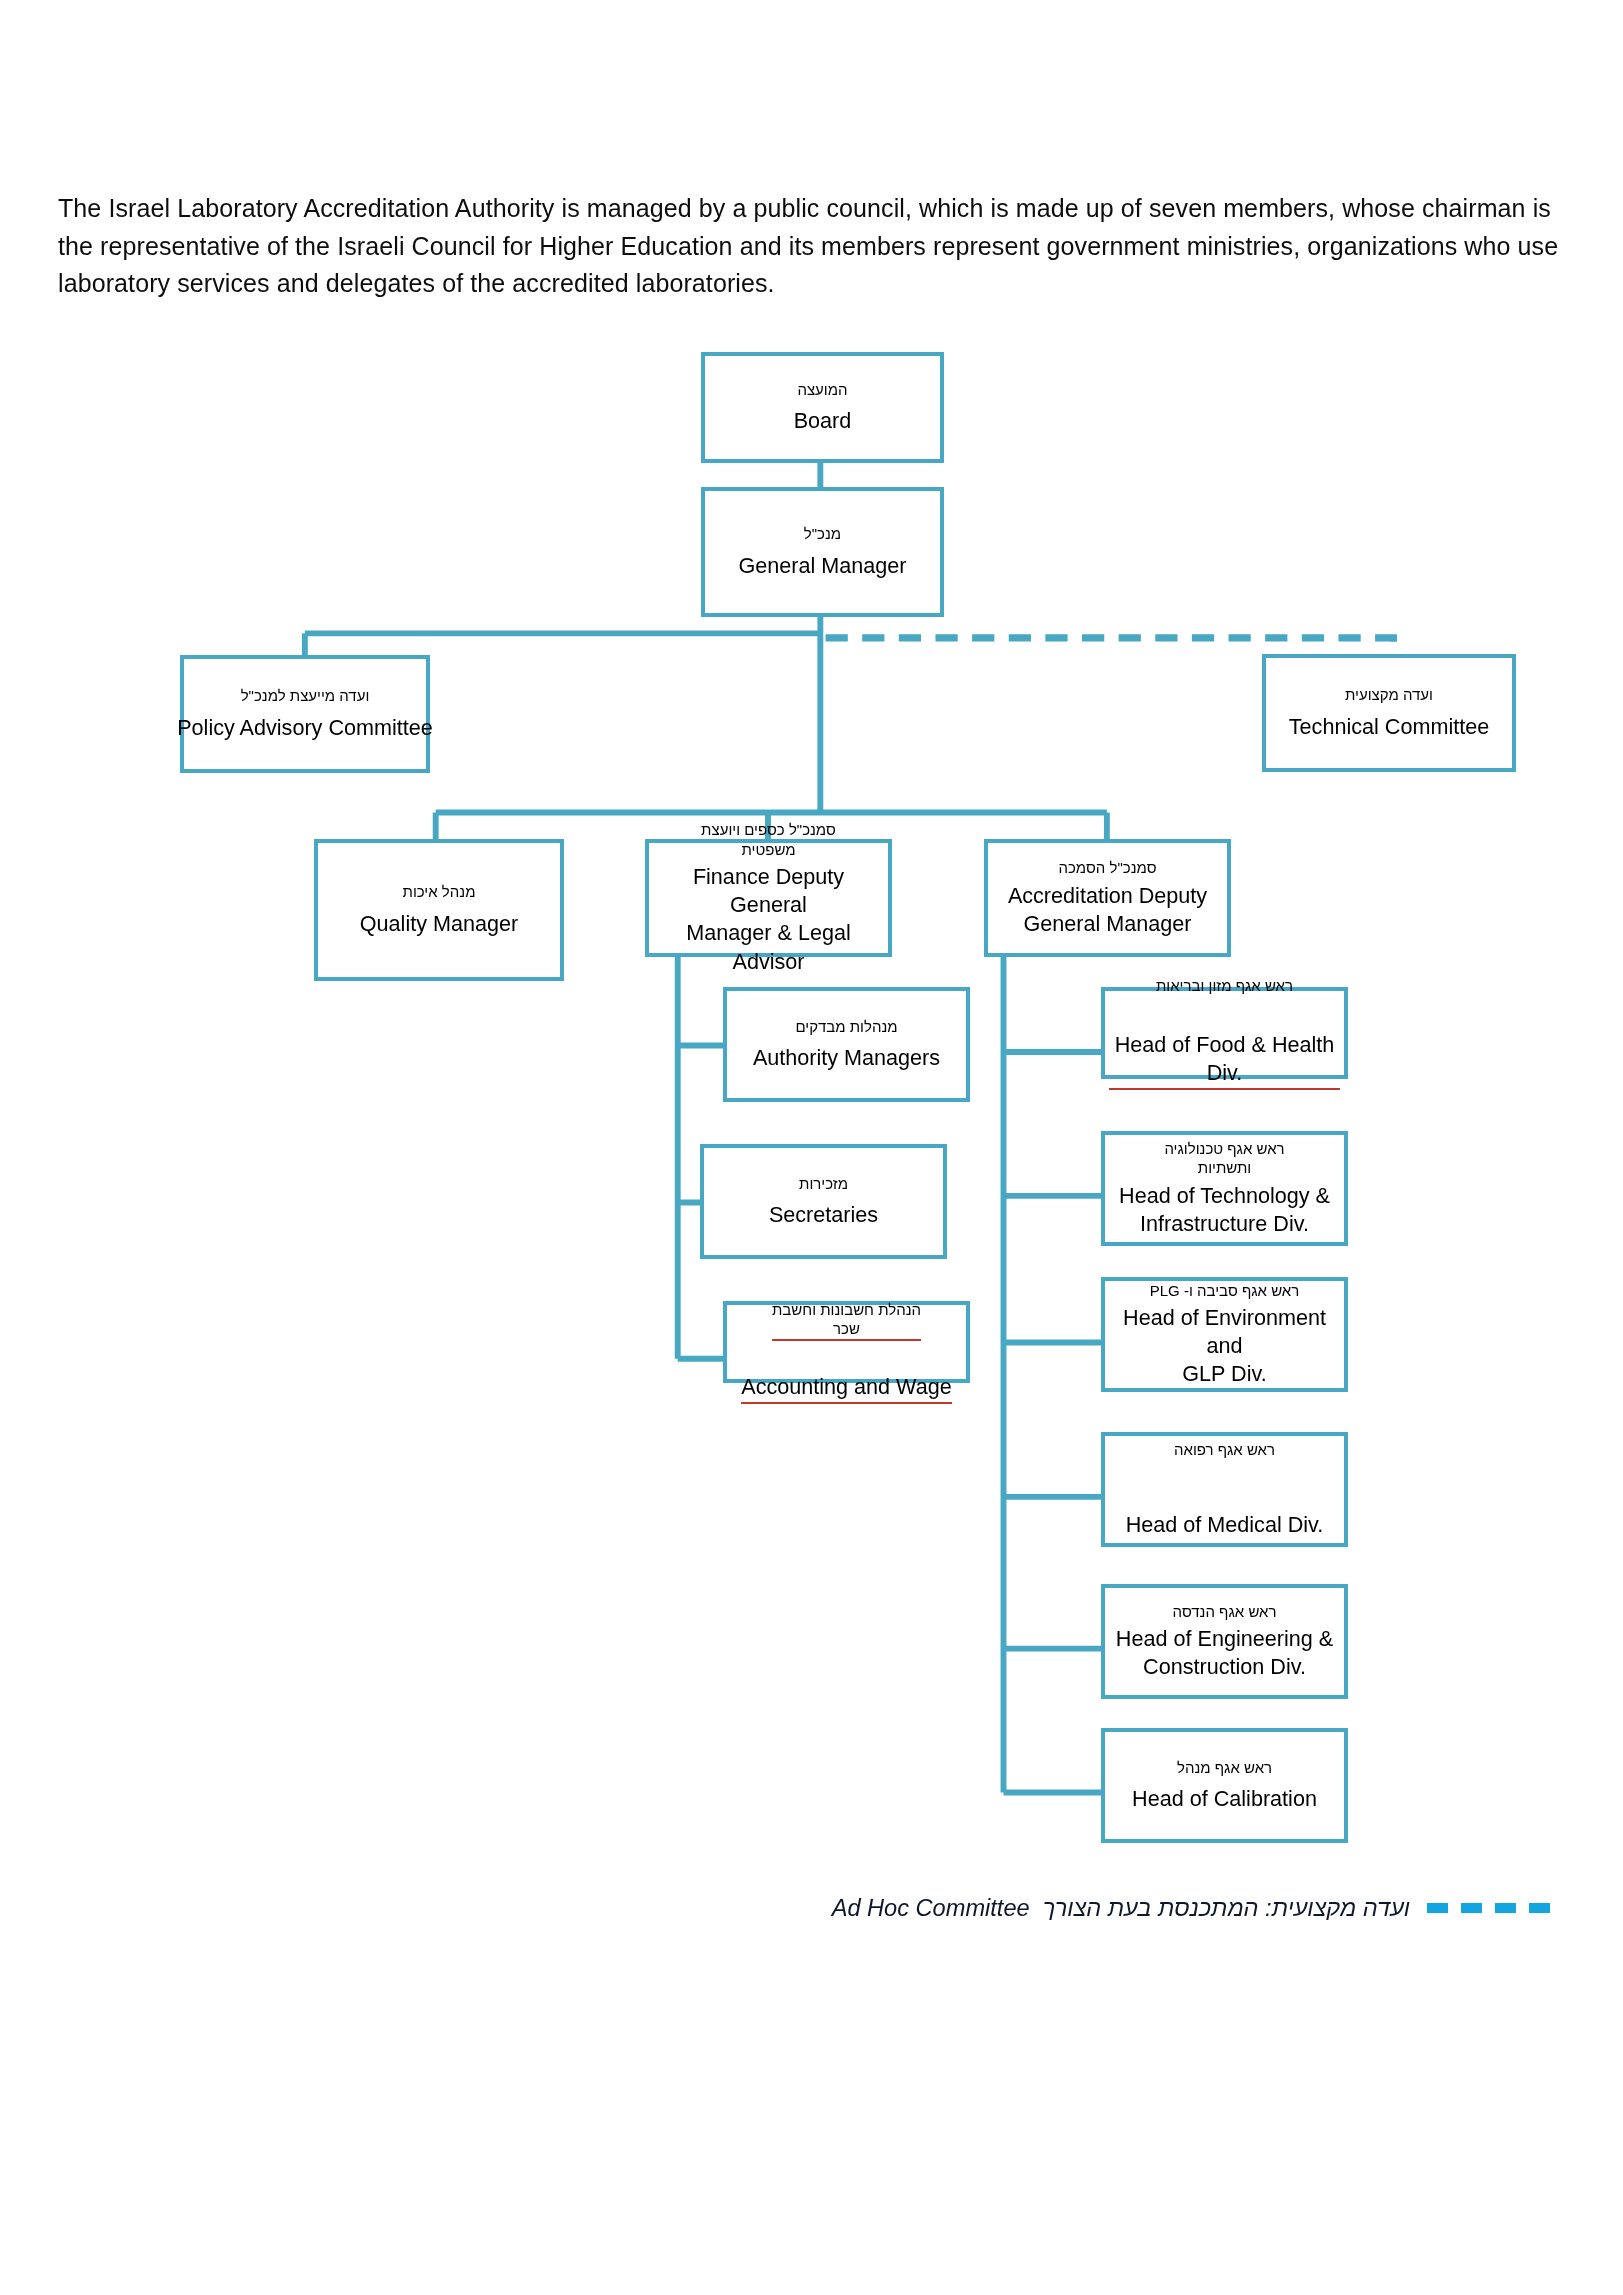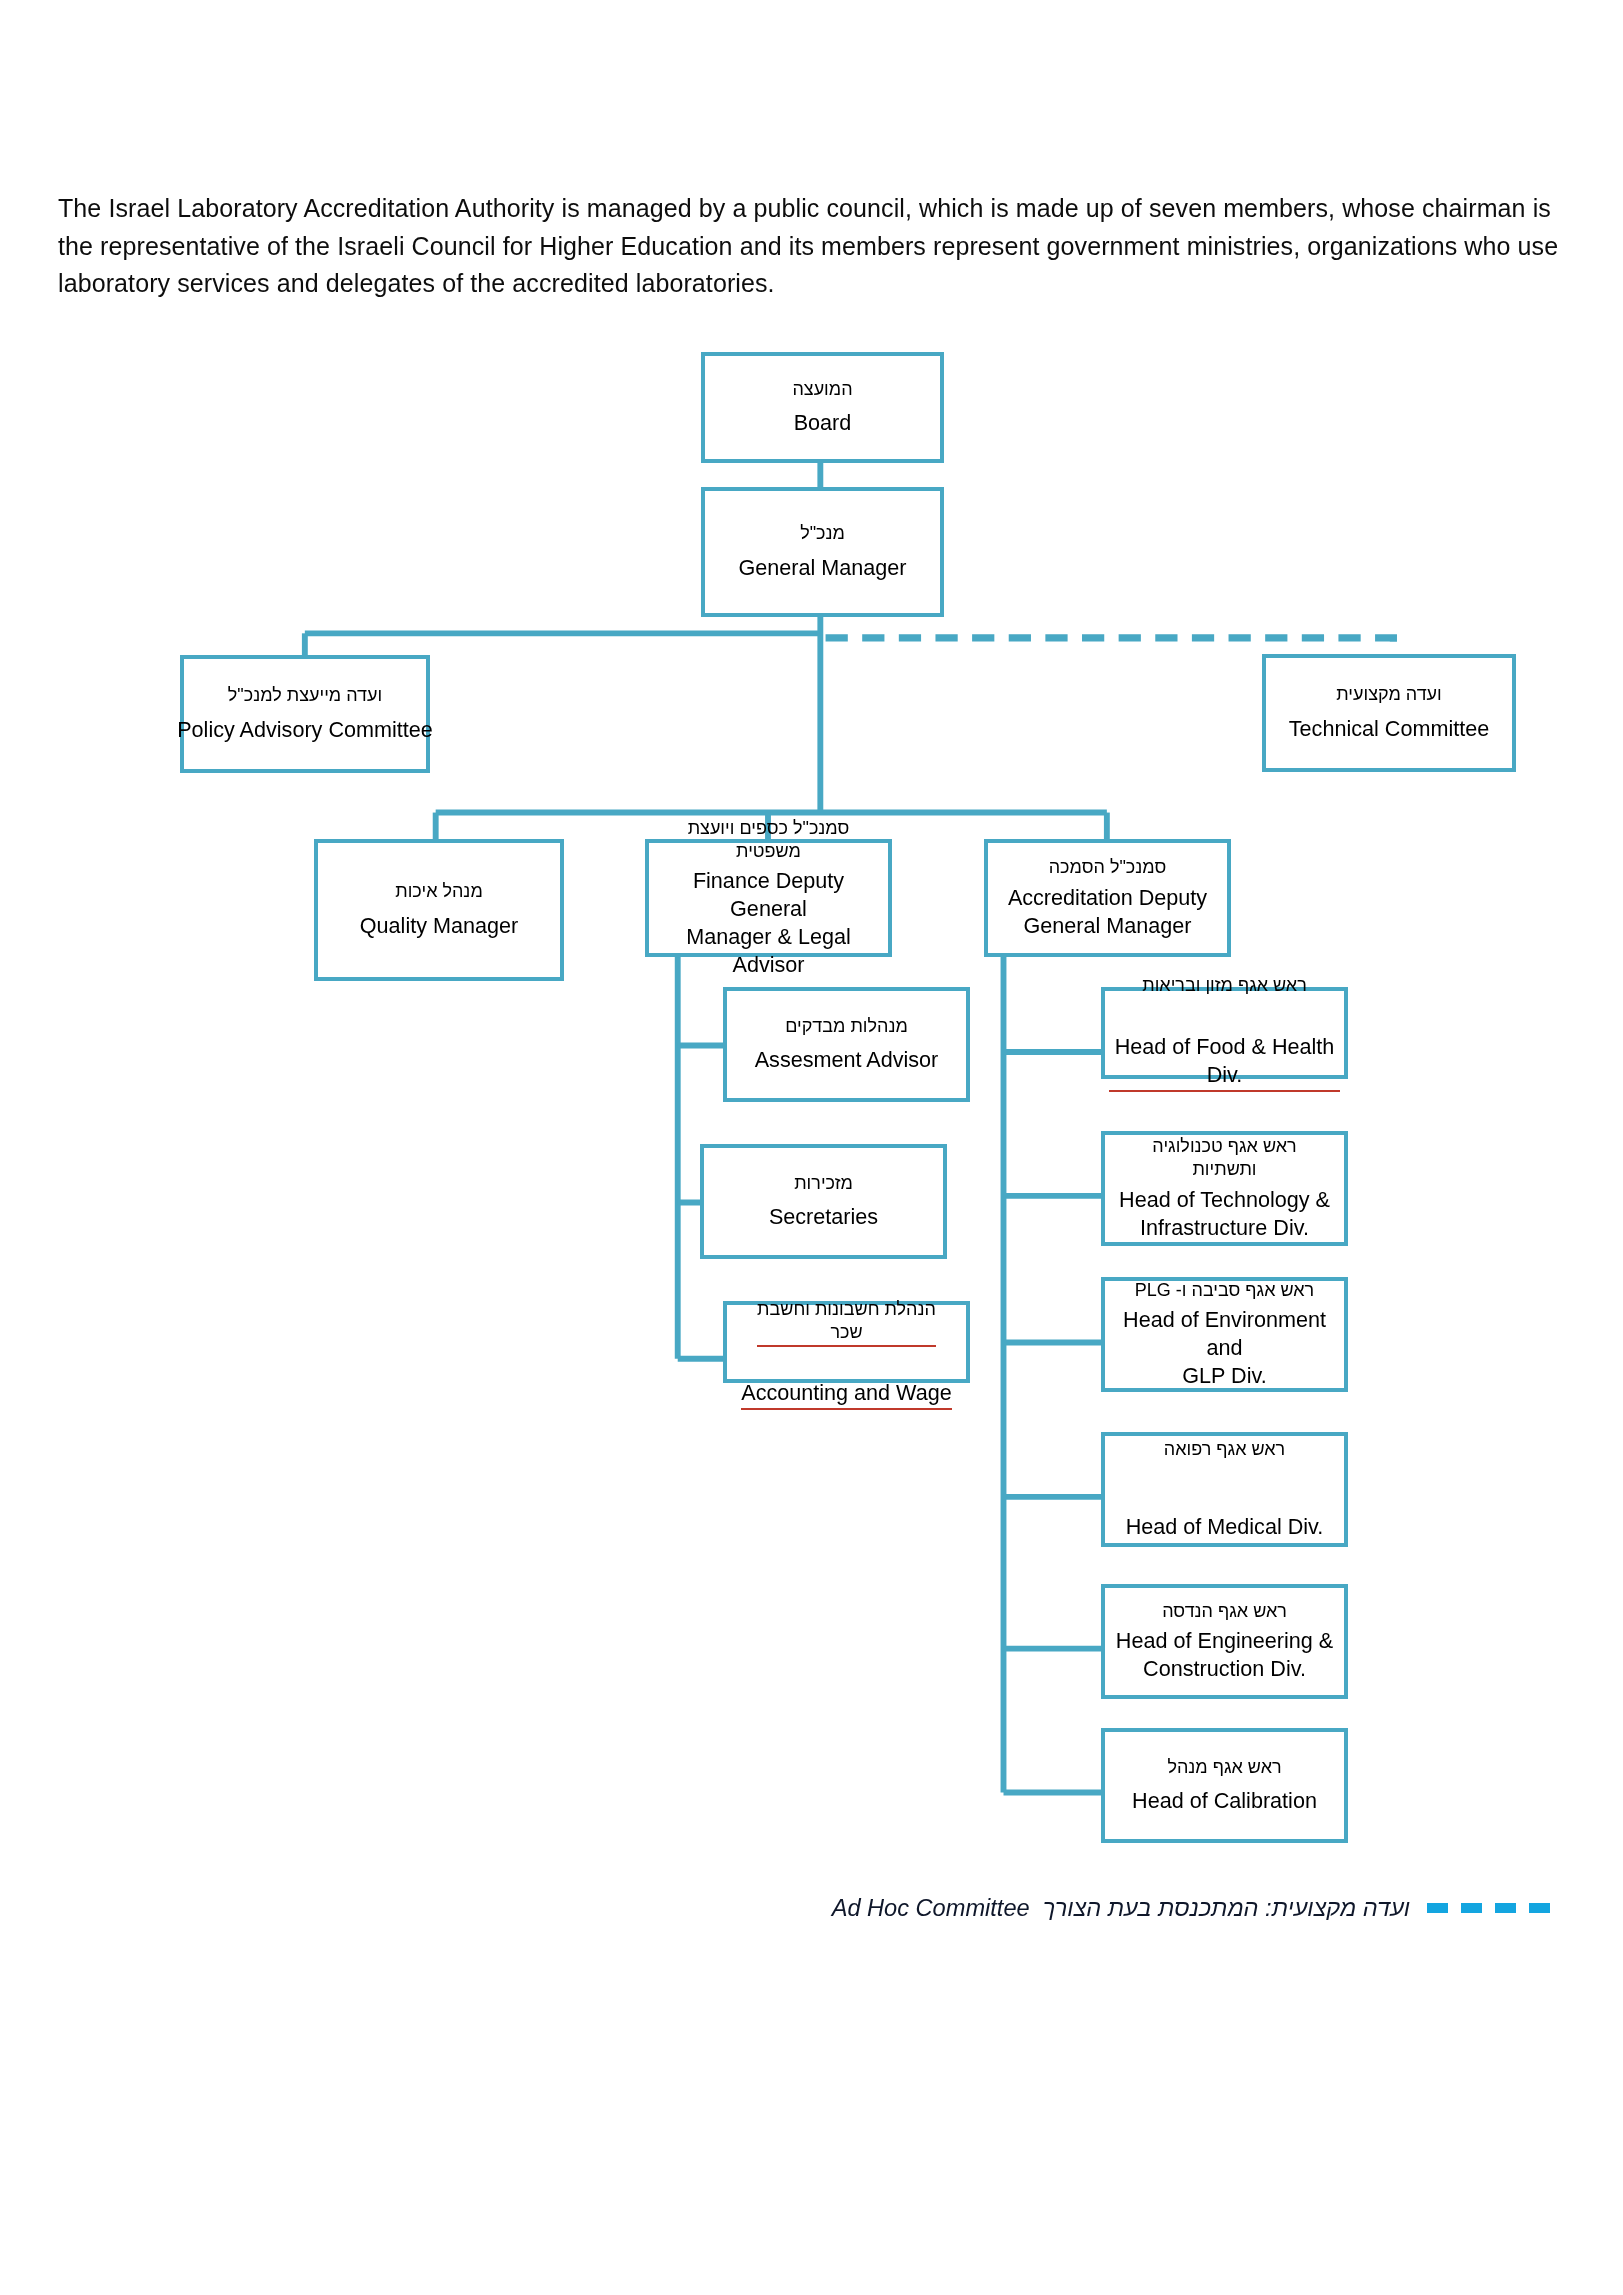--- a/index.html
+++ b/index.html
@@ -54,21 +54,21 @@
     display: flex;
     flex-direction: column;
     align-items: center;
     justify-content: center;
     text-align: center;
     padding: 0 3.9px;
   }
   .node .he {
     direction: rtl;
     unicode-bidi: bidi-override;
-    font-size: 18px;
+    font-size: 15px;
     line-height: 1.30;
     white-space: pre-line;
     margin-bottom: 7.9px;
   }
   .node .en {
     font-size: 21.6px;
     line-height: 1.30;
     white-space: pre-line;
   }
   .node.nogap .he { margin-bottom: 3.9px; }
@@ -189,21 +189,21 @@
   </div>
 
   <div class="node nogap" style="left:984px; top:839px; width:247px; height:118px;">
     <div class="he">סמנכ"ל הסמכה</div>
     <div class="en">Accreditation Deputy
 General Manager</div>
   </div>
 
   <div class="node" style="left:723px; top:987px; width:247px; height:115px;">
     <div class="he">מנהלות מבדקים</div>
-    <div class="en">Assesment Advisor</div>
+    <div class="en">Authority Managers</div>
   </div>
 
   <div class="node" style="left:700px; top:1144px; width:247px; height:115px;">
     <div class="he">מזכירות</div>
     <div class="en">Secretaries</div>
   </div>
 
   <div class="node nogap" style="left:723px; top:1301px; width:247px; height:82px;">
     <div class="he">
       <span class="sp">הנהלת חשבונות וחשבת

